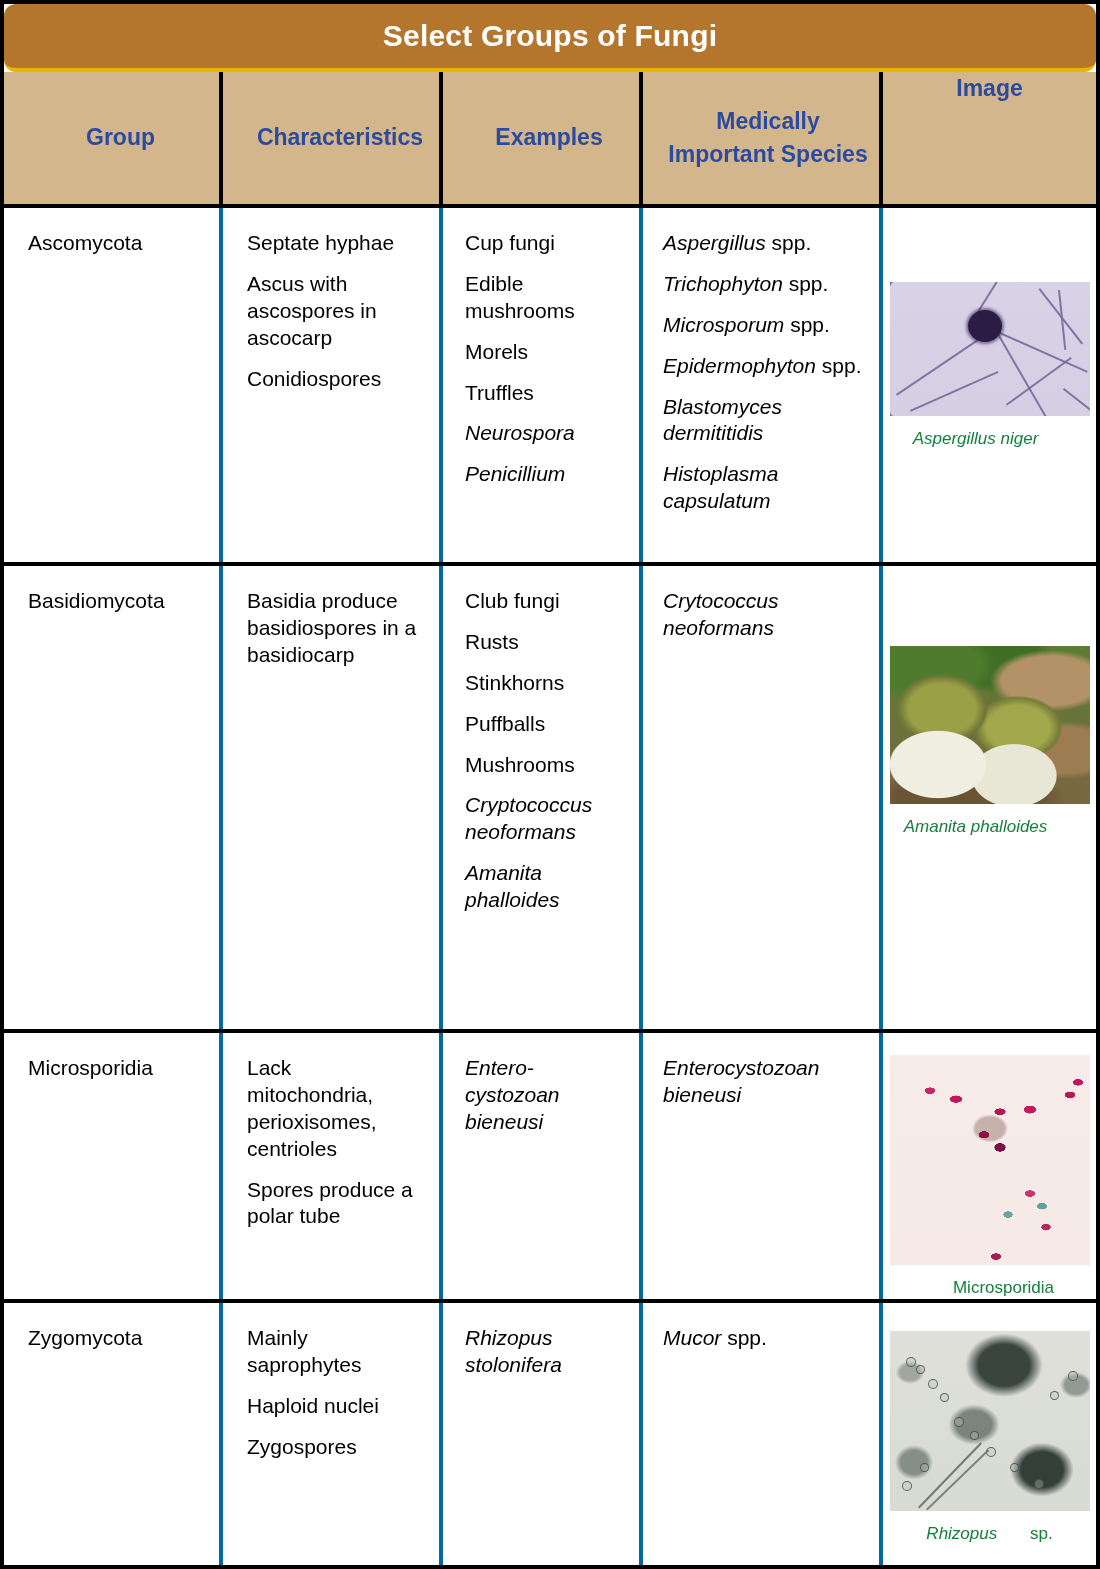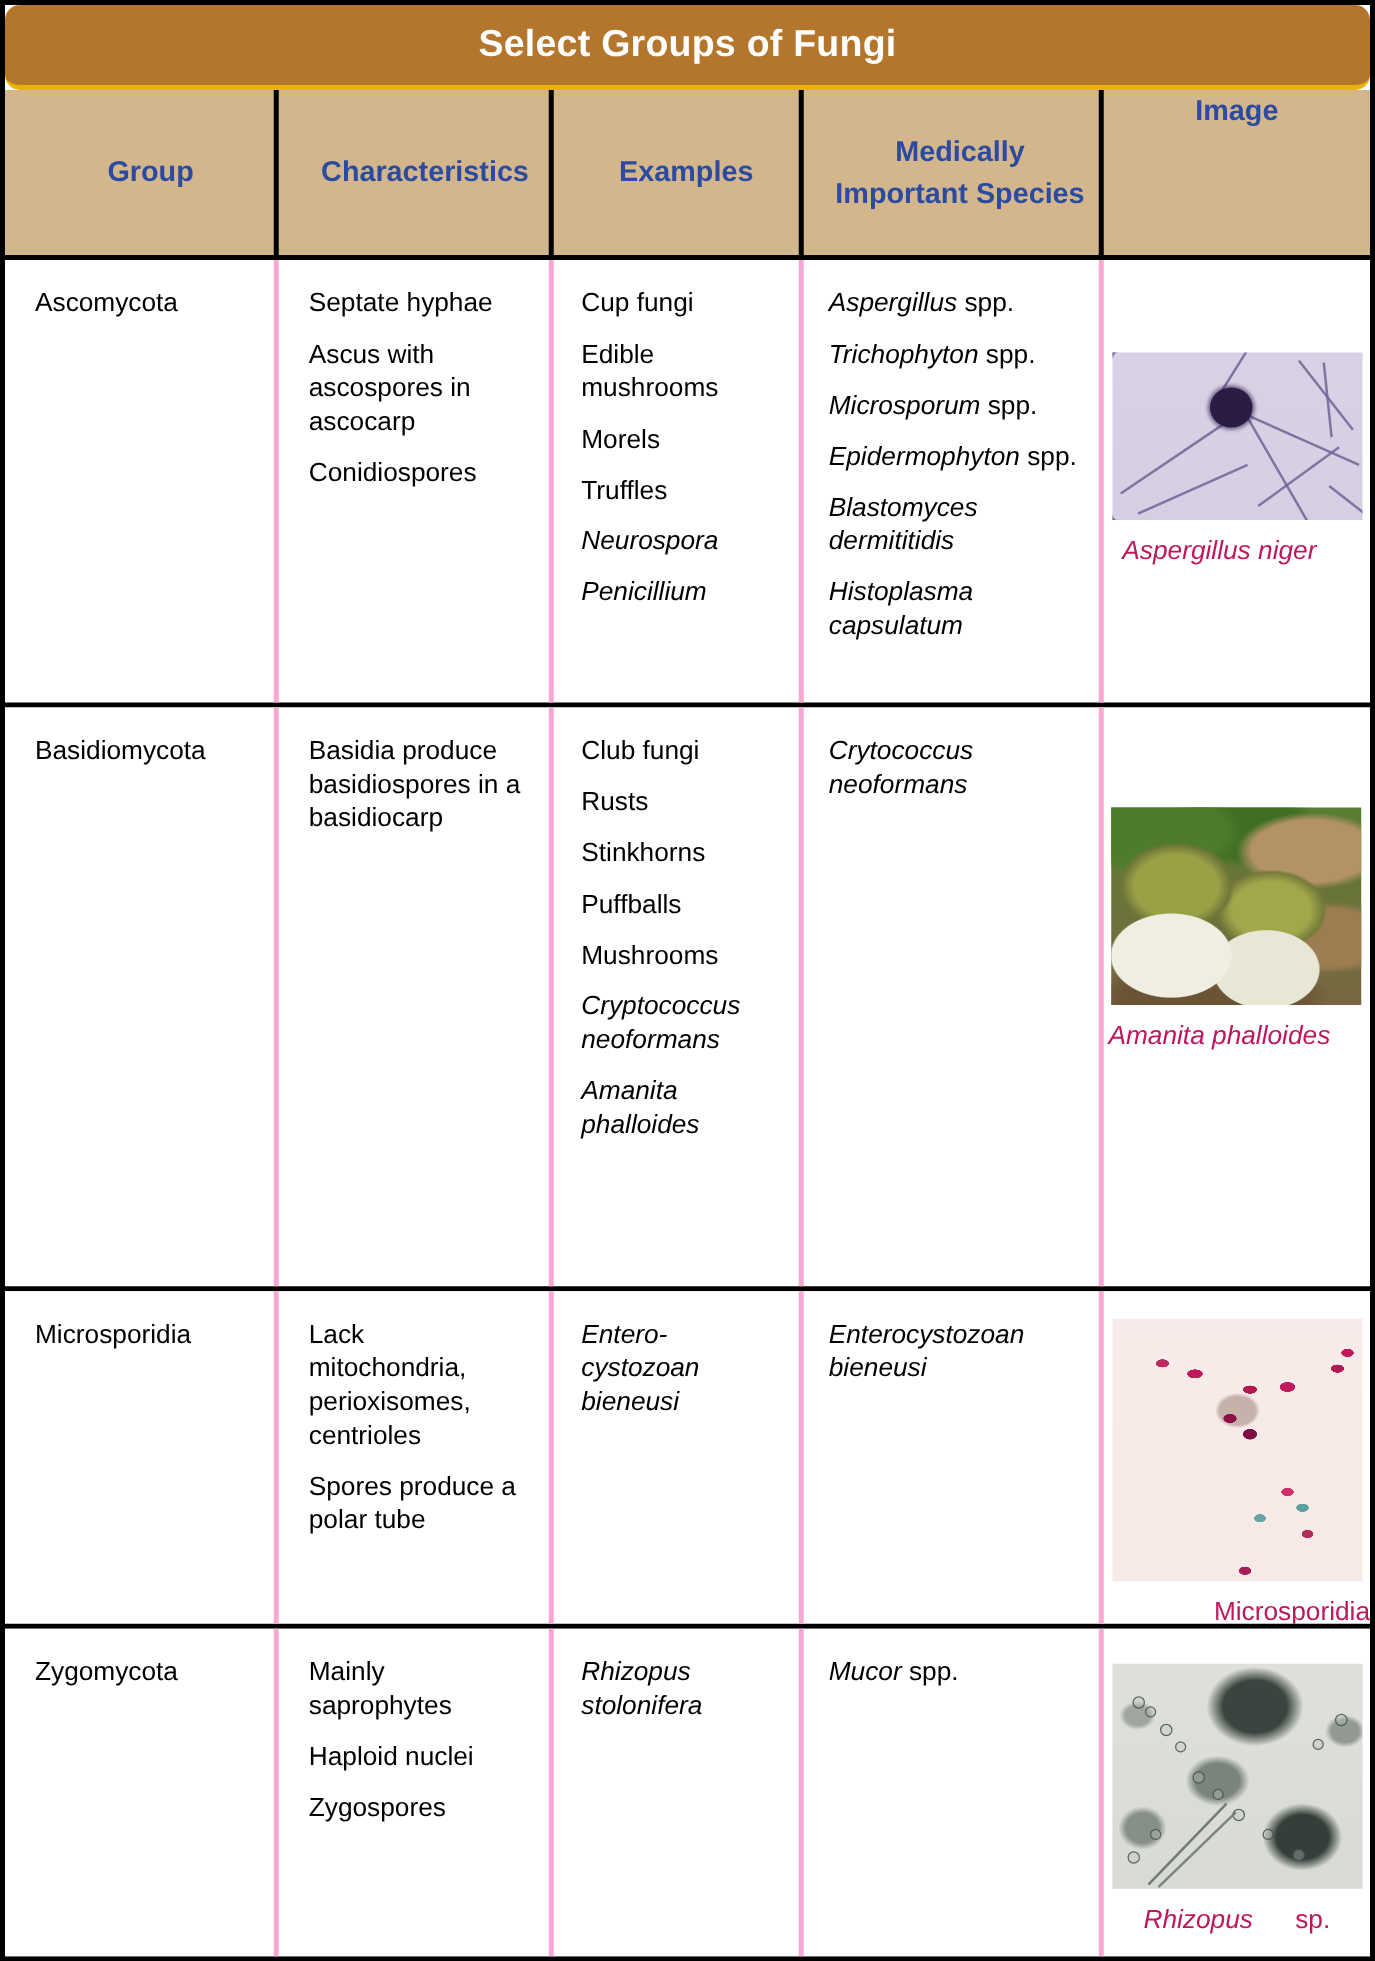--- a/index.html
+++ b/index.html
@@ -82,21 +82,21 @@
   }
   .data-row:last-child { border-bottom: none; }
 
   .row-asco  { height: 358px; }
   .row-basid { height: 467px; }
   .row-micro { height: 270px; }
   .row-zygo  { height: 287px; }
 
   .cell {
     box-sizing: border-box;
-    border-right: 4px solid #f9a8d4;
+    border-right: 4px solid #0369a1;
     padding: 22px 16px 10px 11px;
     font-size: 21px;
     color: #000000;
     overflow: hidden;
   }
   .cell:last-child { border-right: none; }
 
   
   .col-group  { flex: 0 0 219px; width: 219px; padding-left: 24px; }
   .col-char   { flex: 0 0 220px; width: 220px; padding-left: 24px; }
@@ -120,25 +120,25 @@
     flex-direction: column;
     align-items: center;
   }
   .photo {
     position: relative;
     overflow: hidden;
     background: #eeeeee;
   }
   .caption {
     margin-top: 12px;
-    font-size: 21px;
+    font-size: 17px;
     font-style: italic;
-    text-align: right;
+    text-align: center;
     line-height: 1.25;
-    color: #be185d;
+    color: #15803d;
   }
   .caption .roman { font-style: normal; margin-left: 28px; }
 
   
   .ph-asper {
     width: 200px; height: 134px;
     background:
       radial-gradient(circle at 49% 33%, #2a1b43 0 9%, rgba(42,27,67,0) 10%),
       linear-gradient(118deg, rgba(96,88,140,.75) 0 .7%, rgba(96,88,140,0) 1.1%) ,
       linear-gradient(62deg, rgba(96,88,140,.7) 0 .6%, rgba(96,88,140,0) 1%),

